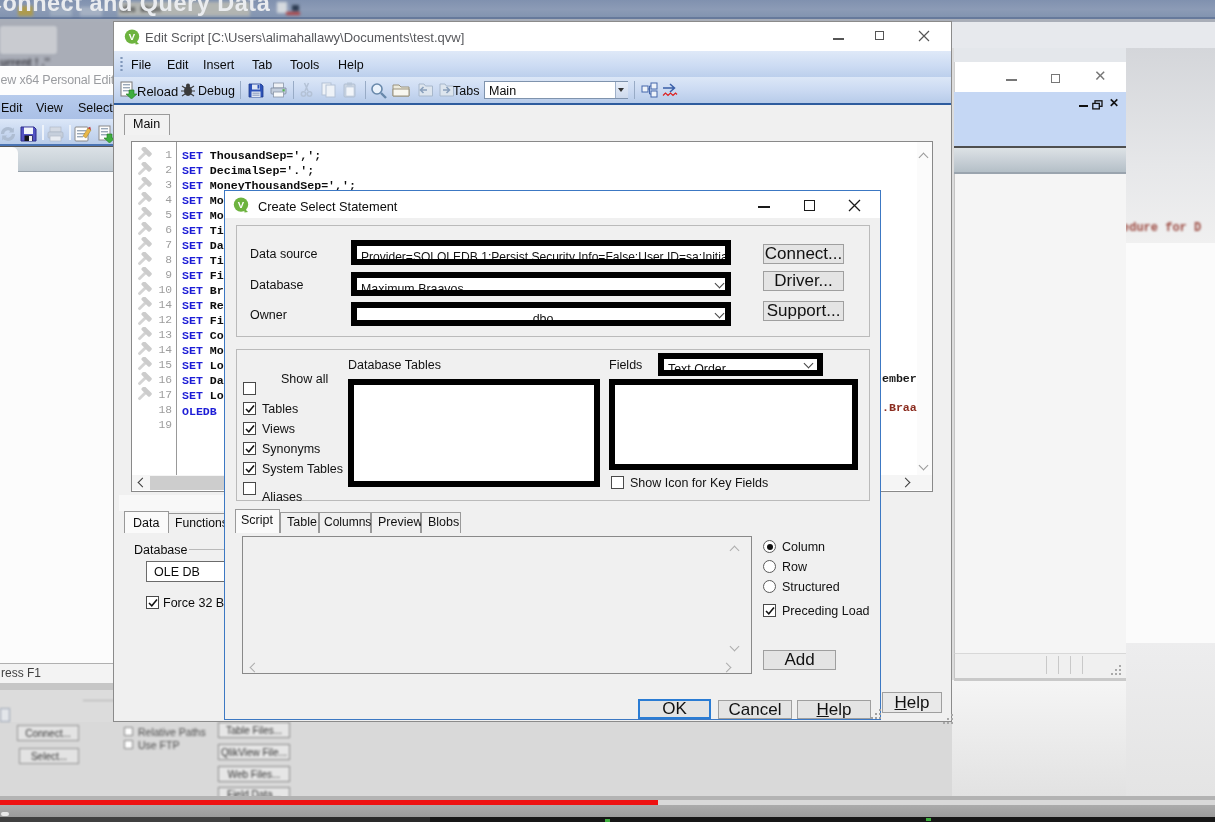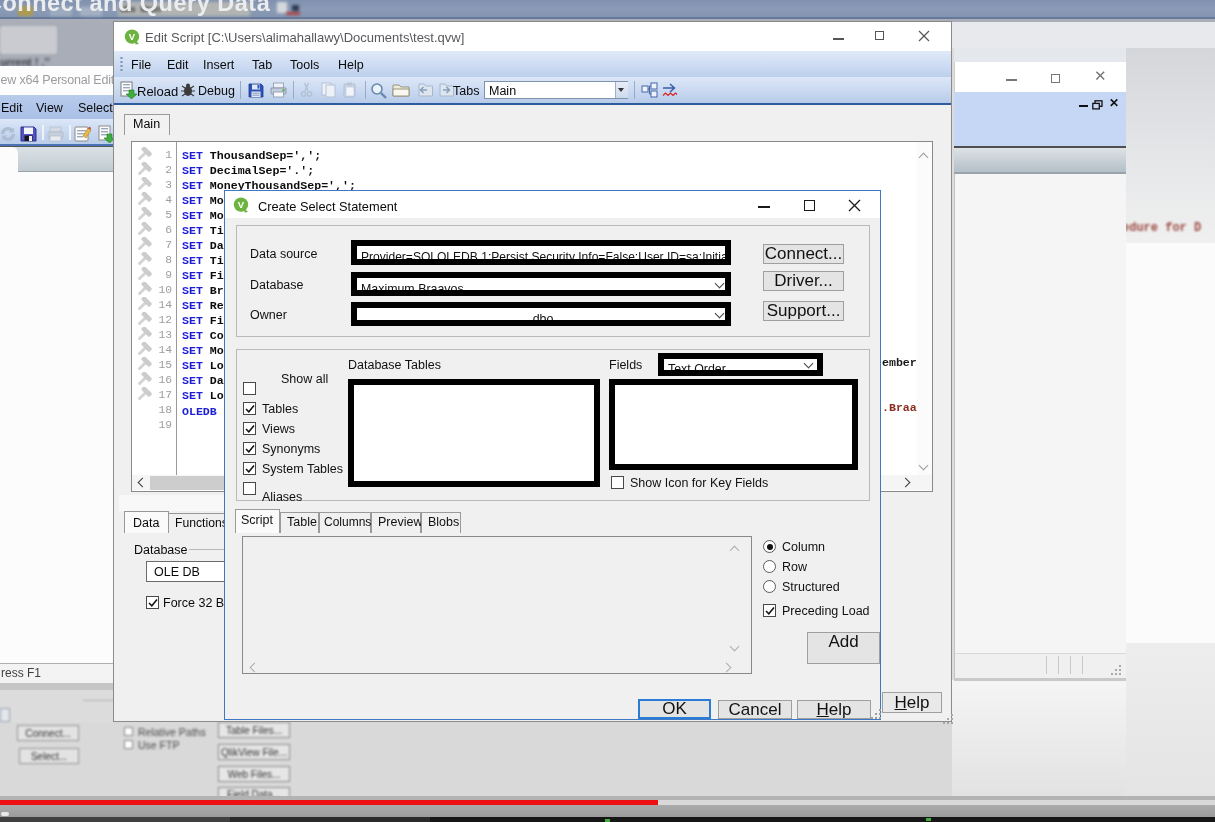--- a/index.html
+++ b/index.html
@@ -454,21 +454,21 @@
 <rect x="7.1" y="3.5" width="3.0" height="11" rx="1" fill="#d4d4d4"></rect>
 <rect x="2.8" y="0.8" width="11.6" height="4.8" rx="1.6" fill="#cccccc"></rect>
 </g>
       </svg>
   <div class="lnum" style="left:20px;top:247px;">17</div>
   <div class="code" style="left:50px;top:247px;"><span class="kw">SET</span> Lon</div>
   <div class="lnum" style="left:20px;top:262px;">18</div>
   <div class="code kw" style="left:50px;top:263px;">OLEDB C</div>
   <div class="lnum" style="left:20px;top:277px;">19</div>
   <div class="abs" style="left:44px;top:0;width:1px;height:333px;background:#999;"></div>
-  <div class="code" style="left:750px;top:214px;color:#1a1a1a;">ember</div>
+  <div class="code" style="left:750px;top:230px;color:#1a1a1a;">ember</div>
   <div class="code" style="left:750px;top:259px;color:#8b2d20;">.Braa</div>
   <div class="abs" style="left:785px;top:0;width:15px;height:333px;background:#fbfbfb;"></div>
   <div class="chev" style="left:788px;top:12px;transform:rotate(135deg);border-color:#9a9a9a;"></div>
   <div class="chev" style="left:788px;top:320px;transform:rotate(-45deg);border-color:#9a9a9a;"></div>
   <div class="abs" style="left:0;top:333px;width:800px;height:15px;background:#f5f5f5;"></div>
   <div class="chev" style="left:7px;top:337px;transform:rotate(45deg);border-color:#3a3a3a;border-width:1.8px;"></div>
   <div class="abs" style="left:18px;top:334px;width:153px;height:14px;background:#cdcdcd;"></div>
   <div class="chev" style="left:770px;top:337px;transform:rotate(225deg);border-color:#3a3a3a;border-width:1.8px;"></div>
   </div>
   <div class="abs" style="left:5px;top:473px;width:215px;height:16px;background:#f8f8f8;"></div>
@@ -598,21 +598,21 @@
   <div class="rad" style="left:538px;top:369px;"></div>
   <div class="abs lbl" style="left:557px;top:369px;">Row</div>
   <div class="rad" style="left:538px;top:389px;"></div>
   <div class="abs lbl" style="left:557px;top:389px;">Structured</div>
   <div class="cb" style="left:538px;top:413px;">
       <svg width="10" height="10" viewBox="0 0 10 10">
         <path d="M1 5 L3.8 7.8 L9 1.5" fill="none" stroke="#111" stroke-width="1.5"></path>
       </svg>
     </div>
   <div class="abs lbl" style="left:557px;top:413px;">Preceding Load</div>
-  <div class="btn" style="left:538px;top:441px;width:73px;height:32px;line-height:18px;margin-left:44px;">Add</div>
+  <div class="btn" style="left:538px;top:459px;width:73px;height:20px;line-height:18px;">Add</div>
 
   <div class="btn" style="left:413px;top:508px;width:73px;height:20px;line-height:16px;border:2px solid #2a7cd4;">OK</div>
   <div class="btn" style="left:493px;top:509px;width:74px;height:19px;line-height:17px;">Cancel</div>
   <div class="btn" style="left:572px;top:509px;width:74px;height:19px;line-height:17px;"><span style="text-decoration:underline">H</span>elp</div>
   <svg class="abs" style="left:645px;top:517px;" width="12" height="12" viewBox="0 0 12 12">
     <g fill="#9f9f9f">
         <rect x="9" y="1" width="2" height="2"></rect>
         <rect x="9" y="5" width="2" height="2"></rect>
     <rect x="9" y="9" width="2" height="2"></rect>
         <rect x="5" y="5" width="2" height="2"></rect>

